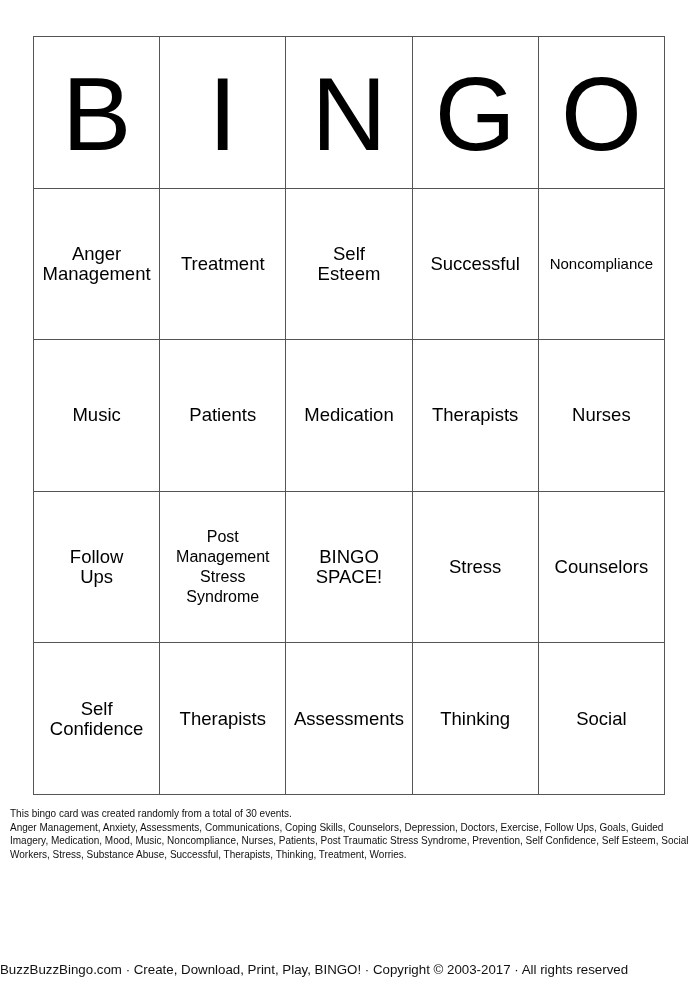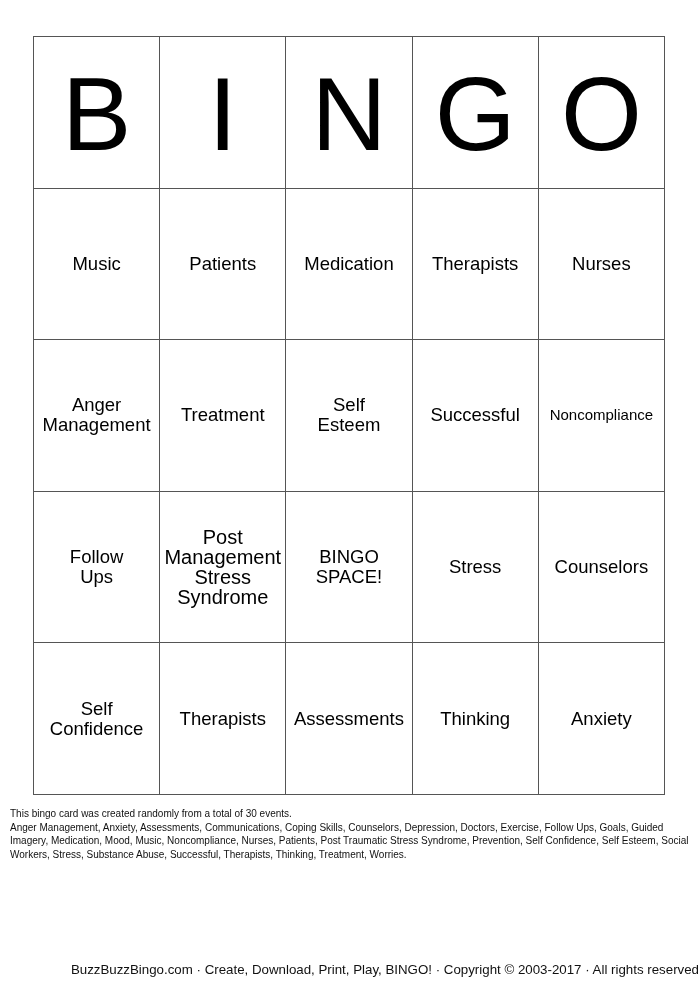--- a/index.html
+++ b/index.html
@@ -1,72 +1,72 @@
 <!DOCTYPE html>
 <html><head>
 <meta charset="utf-8">
 <style>
   html, body { margin: 0; padding: 0; background: #ffffff; }
   body { width: 699px; height: 989px; position: relative; overflow: hidden; font-family: "Liberation Sans", sans-serif; color: #000; }
   .card { position: absolute; left: 33px; top: 36px; width: 632px; height: 759px; border-collapse: collapse; table-layout: fixed; }
   .card td { border: 1px solid #555; text-align: center; vertical-align: middle; padding: 0 4px; height: 126px; width: 126px; box-sizing: border-box; }
   .hdr td { font-size: 104px; line-height: 1; padding-top: 4px; }
   .cell { font-size: 18.5px; line-height: 20px; }
-  .cell.small { font-size: 20px; line-height: 20px; }
+  .cell.small { font-size: 16px; line-height: 20px; }
   .cell.xs { font-size: 15px; }
   .cell span { display: block; }
   .note { position: absolute; left: 10px; top: 807px; width: 685px; font-size: 10px; line-height: 13.6px; color: #111; }
-  .footer { position: absolute; left: 0; top: 962px; width: 699px; text-align: right; font-size: 13.3px; color: #111; }
+  .footer { position: absolute; left: 0; top: 962px; width: 699px; text-align: left; font-size: 13.3px; color: #111; }
 </style>
 </head>
 <body>
 
 <table class="card">
   <tbody>
       <tr class="hdr">
     <td>B</td>
     <td>I</td>
     <td>N</td>
     <td>G</td>
     <td>O</td>
-  </tr>
-  <tr>
-    <td class="cell">
-          <span>Music</span>
-        </td>
-    <td class="cell">
-          <span>Patients</span>
-        </td>
-    <td class="cell">
-          <span>Medication</span>
-        </td>
-    <td class="cell">
-          <span>Therapists</span>
-        </td>
-    <td class="cell">
-          <span>Nurses</span>
-        </td>
   </tr>
   <tr>
     <td class="cell">
           <span>Anger</span>
           <span>Management</span>
         </td>
     <td class="cell">
           <span>Treatment</span>
         </td>
     <td class="cell">
           <span>Self</span>
           <span>Esteem</span>
         </td>
     <td class="cell">
           <span>Successful</span>
         </td>
     <td class="cell xs">
           <span>Noncompliance</span>
+        </td>
+  </tr>
+  <tr>
+    <td class="cell">
+          <span>Music</span>
+        </td>
+    <td class="cell">
+          <span>Patients</span>
+        </td>
+    <td class="cell">
+          <span>Medication</span>
+        </td>
+    <td class="cell">
+          <span>Therapists</span>
+        </td>
+    <td class="cell">
+          <span>Nurses</span>
         </td>
   </tr>
   <tr>
     <td class="cell">
           <span>Follow</span>
           <span>Ups</span>
         </td>
     <td class="cell small">
           <span>Post</span>
           <span>Management</span>
@@ -92,21 +92,21 @@
     <td class="cell">
           <span>Therapists</span>
         </td>
     <td class="cell">
           <span>Assessments</span>
         </td>
     <td class="cell">
           <span>Thinking</span>
         </td>
     <td class="cell">
-          <span>Anxiety</span>
+          <span>Social</span>
         </td>
   </tr>
 </tbody>
   </table>
 
 <div class="note">
   <div>This bingo card was created randomly from a total of 30 events.</div>
   <div>Anger Management, Anxiety, Assessments, Communications, Coping Skills, Counselors, Depression, Doctors, Exercise, Follow Ups, Goals, Guided Imagery, Medication, Mood, Music, Noncompliance, Nurses, Patients, Post Traumatic Stress Syndrome, Prevention, Self Confidence, Self Esteem, Social Workers, Stress, Substance Abuse, Successful, Therapists, Thinking, Treatment, Worries.</div>
 </div>
 

